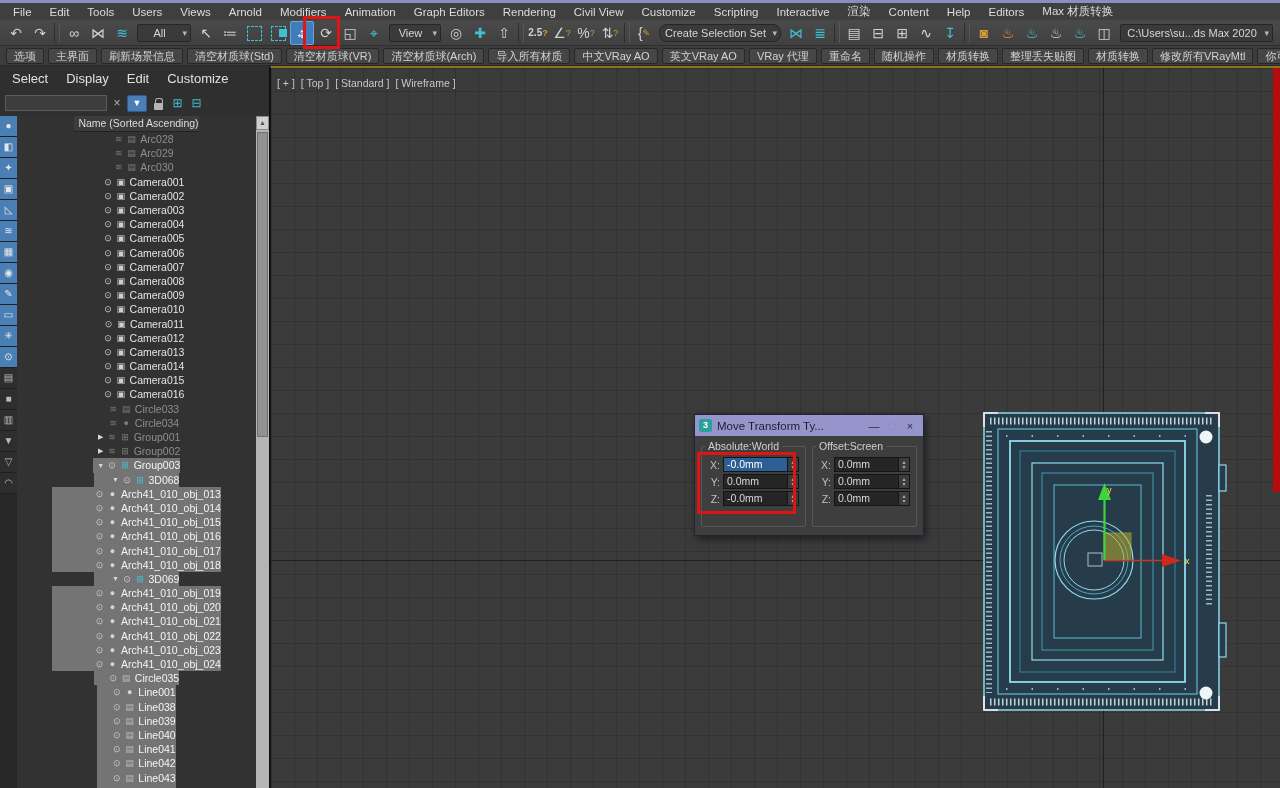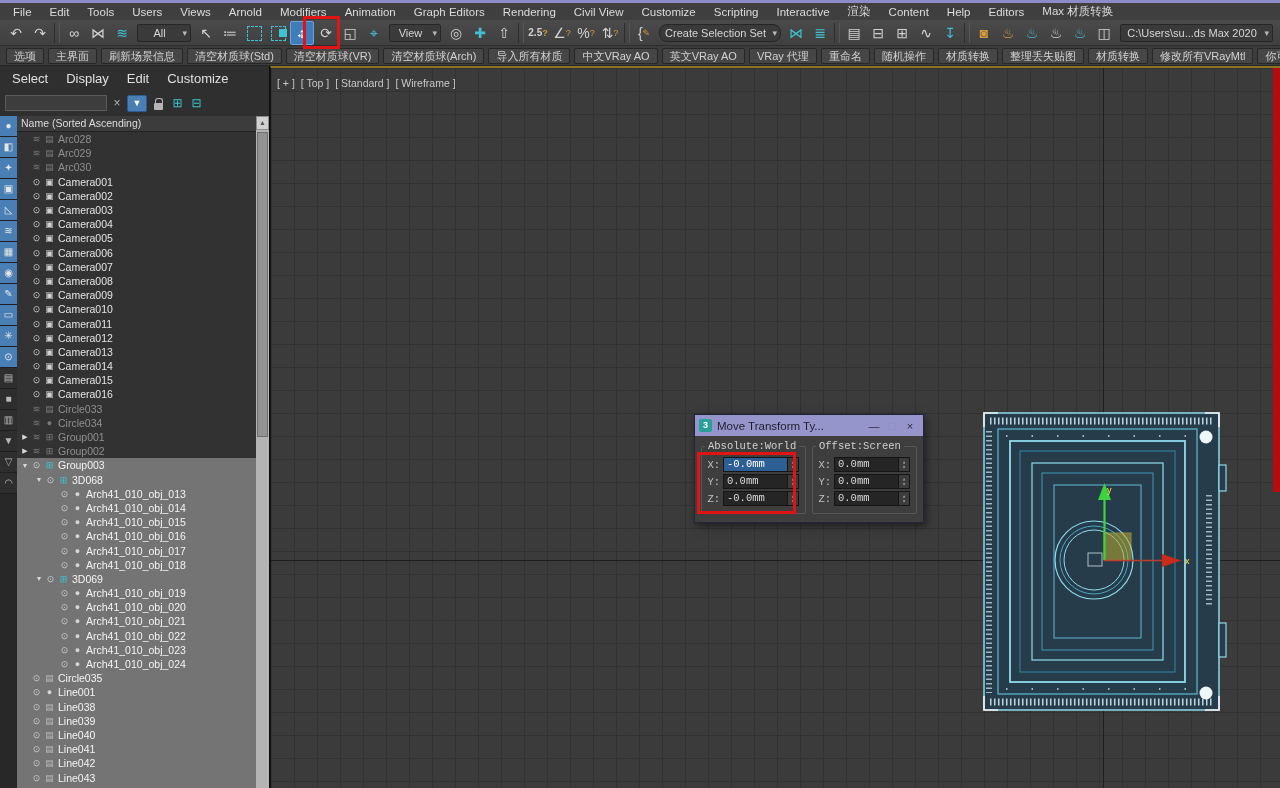--- a/index.html
+++ b/index.html
@@ -59,21 +59,21 @@
   .lock { width:9px; height:7px; background:#b5b5b5; border-radius:1px; position:relative; margin:6px 3px 0; }
   .lock::before { content:""; position:absolute; top:-5px; left:1px; width:6px; height:5px;
                   border:1.5px solid #b5b5b5; border-bottom:none; border-radius:3px 3px 0 0; }
   .treeic { color:#3fc1d1; font-size:12px; width:15px; text-align:center; }
   .exp-main { position:relative; flex:1; display:flex; overflow:hidden; }
   .left-strip { width:17px; background:#282828; display:flex; flex-direction:column; }
   .strip-ic { height:21px; width:17px; font-size:10px; color:#e6e6e6; text-align:center; line-height:20px;
               border-bottom:1px solid #1f1f1f; }
   .strip-ic.on { background:#4a7fb5; }
   .strip-ic.off { background:#2e2e2e; color:#b9b9b9; }
-  .list { flex:1; display:flex; flex-direction:column; overflow:hidden; background:#323232; }
+  .list { flex:1; display:flex; flex-direction:column; overflow:hidden; background:#323232;align-items:center; }
   .col-header { height:16px; background:#3c3c3c; border-bottom:1px solid #222; color:#dcdcdc;
                 font-size:10.5px; line-height:15px; padding-left:4px; }
   .row { height:14.2px; flex:0 0 14.2px; display:flex; align-items:center; font-size:10.5px;
          color:#e4e4e4; padding-left:3px; white-space:nowrap; }
   .row .expand { width:10px; font-size:7px; color:#d8d8d8; text-align:center; }
   .row .lead { width:13px; font-size:9px; color:#c9c9c9; text-align:center; }
   .row .ticon { width:13px; font-size:9px; text-align:center; }
   .row .lbl { margin-left:2px; }
   .row.dim { color:#8f8f8f; }
   .row.dim .lead, .row.dim .ticon { color:#7a7a7a; }
@@ -102,21 +102,21 @@
   
   .dialog { position:absolute; left:694px; top:414px; width:230px; background:#3e3e3e;
             border:1px solid #23233a; box-shadow:2px 3px 8px rgba(0,0,0,.5); z-index:20; }
   .dlg-title { height:21px; background:#9595cb; display:flex; align-items:center; padding:0 4px; }
   .dlg-ico { width:13px; height:13px; background:#2aa198; color:#fff; font-size:9px; font-weight:bold;
              text-align:center; line-height:13px; border-radius:2px; margin-right:5px; }
   .dlg-title-text { flex:1; font-size:11.5px; color:#1e1e2e; white-space:nowrap; overflow:hidden; }
   .dlg-btn { width:18px; text-align:center; color:#2a2a3a; font-size:11px; }
   .dlg-btn.dim { color:#8a8ab8; }
   .dlg-body { display:flex; gap:6px; padding:10px 6px 8px; }
-  .group { flex:1; border:1px solid #585858; border-radius:2px; position:relative; padding:8px 4px 5px;font-family:Liberation Mono, monospace; }
+  .group { flex:1; border:1px solid #585858; border-radius:2px; position:relative; padding:8px 4px 18px; }
   .glabel { position:absolute; top:-7px; left:3px; background:#3e3e3e; padding:0 3px; font-size:10.5px;
             color:#d0d0d0; }
   .frow { display:flex; align-items:center; margin:2px 0; }
   .frow .axl { width:14px; font-size:10.5px; color:#c0c0c0; text-align:right; margin-right:3px; }
   .field { display:flex; width:76px; height:15px; border:1px solid #151515; background:#252525;justify-content:space-between; }
   .field .val { flex:1; font-size:10.5px; color:#d8d8d8; line-height:13px; padding-left:3px;
                 white-space:nowrap; overflow:hidden; }
   .field .val.hl { background:#2d5f94; color:#fff; }
   .spin { width:11px; background:#3c3c3c; border-left:1px solid #151515; display:flex;
           flex-direction:column; align-items:center; justify-content:center; }

